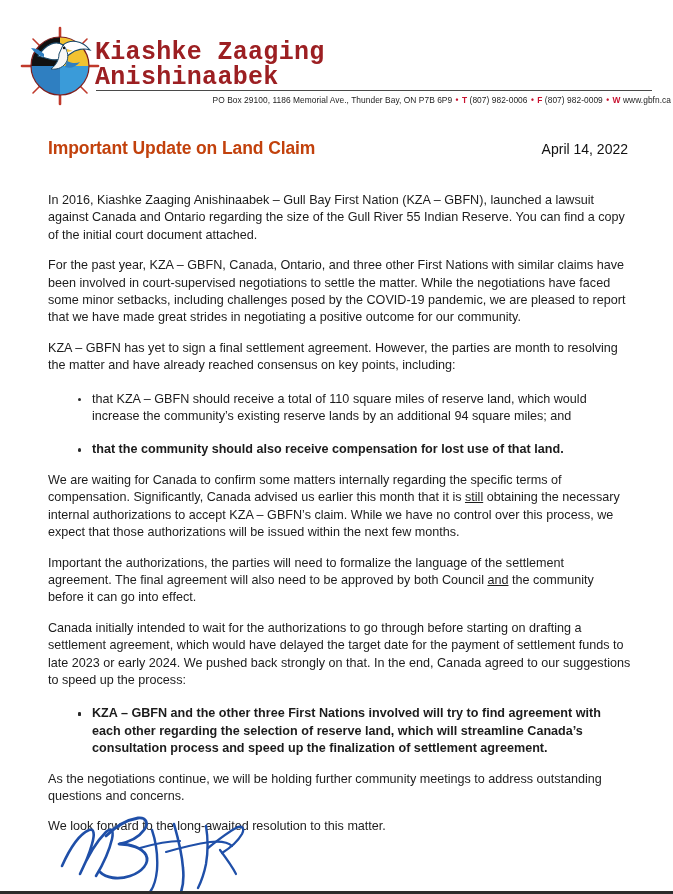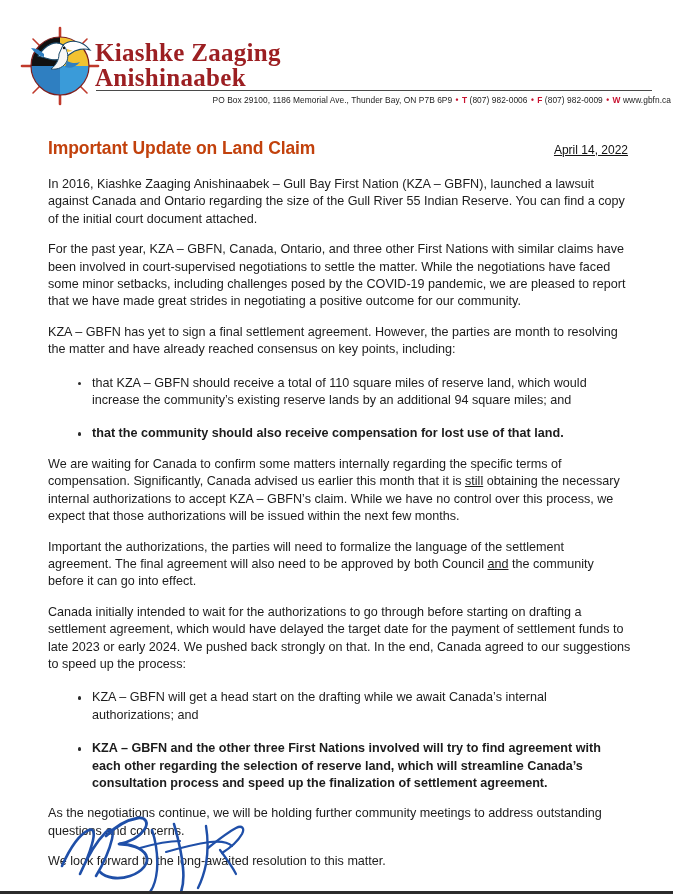--- a/index.html
+++ b/index.html
@@ -33,21 +33,21 @@
     top: 26px;
     width: 84px;
     height: 80px;
   }
   .logo-mark svg { display: block; }
 
   .wordmark {
     position: absolute;
     left: 95px;
     top: 40px;
-    font-family: Liberation Serif, serif;
+    font-family: Liberation Mono, monospace;
     color: #9c1f22;
     font-size: 25px;
     line-height: 25px;
     font-weight: 700;
     letter-spacing: 0.3px;
   }
   .wordmark .l1, .wordmark .l2 { display: block; }
 
   .head-rule {
     position: absolute;
@@ -81,31 +81,30 @@
     align-items: baseline;
     justify-content: space-between;
   }
   .doc-title {
     font-size: 17.5px;
     font-weight: 700;
     letter-spacing: -0.1px;
     color: #c2410c;
   }
   .doc-date {
-    font-size: 12px;
+    font-size: 14px;
     font-weight: 400;
     color: #111;
-    text-decoration: underline;
   }
 
   
   .body {
     position: absolute;
     left: 48px;
-    top: 176px;
+    top: 192px;
     width: 583px;
   }
   .body p {
     margin: 0 0 13px 0;
     font-size: 12.6px;
     line-height: 17.4px;
     text-align: left;
     color: #1c1c1c;
   }
   .body u { text-decoration: underline; }
@@ -226,21 +225,20 @@
 
     <p><span>We are waiting for Canada to confirm some matters internally regarding the specific terms of compensation. Significantly, Canada advised us earlier this month that it is </span><u>still</u><span> obtaining the necessary internal authorizations to accept KZA – GBFN’s claim. While we have no control over this process, we expect that those authorizations will be issued within the next few months.</span></p>
 
     <p><span>Important the authorizations, the parties will need to formalize the language of the settlement agreement. The final agreement will also need to be approved by both Council </span><u>and</u><span> the community before it can go into effect.</span></p>
 
     <p>Canada initially intended to wait for the authorizations to go through before starting on drafting a settlement agreement, which would have delayed the target date for the payment of settlement funds to late 2023 or early 2024. We pushed back strongly on that. In the end, Canada agreed to our suggestions to speed up the process:</p>
 
     <ul class="bullets list-block">
       <li>
         <span class="bullet-dot"></span>
-        <span>KZA – GBFN will get a head start on the drafting while we await Canada’s internal authorizations; and</span>
       </li>
       <li>
         <span class="bullet-dot"></span>
         <span>KZA – GBFN and the other three First Nations involved will try to find agreement with each other regarding the selection of reserve land, which will streamline Canada’s consultation process and speed up the finalization of settlement agreement.</span>
       </li>
     </ul>
 
     <p>As the negotiations continue, we will be holding further community meetings to address outstanding questions and concerns.</p>
 
     <p>We look forward to the long-awaited resolution to this matter.</p>

